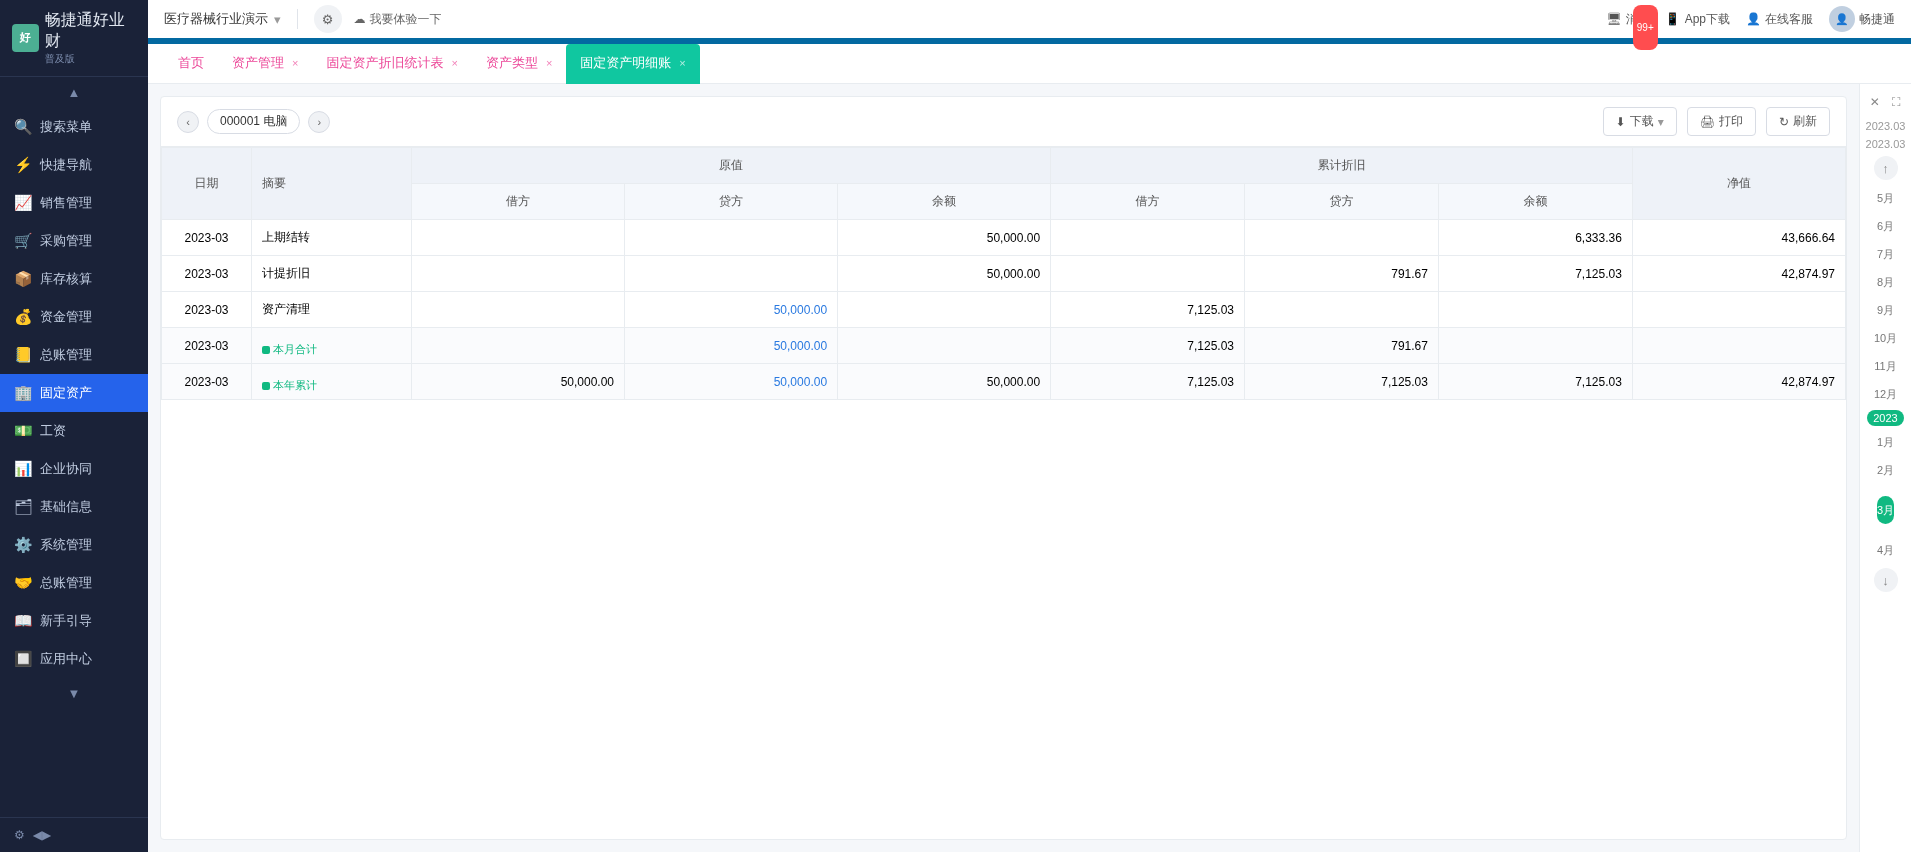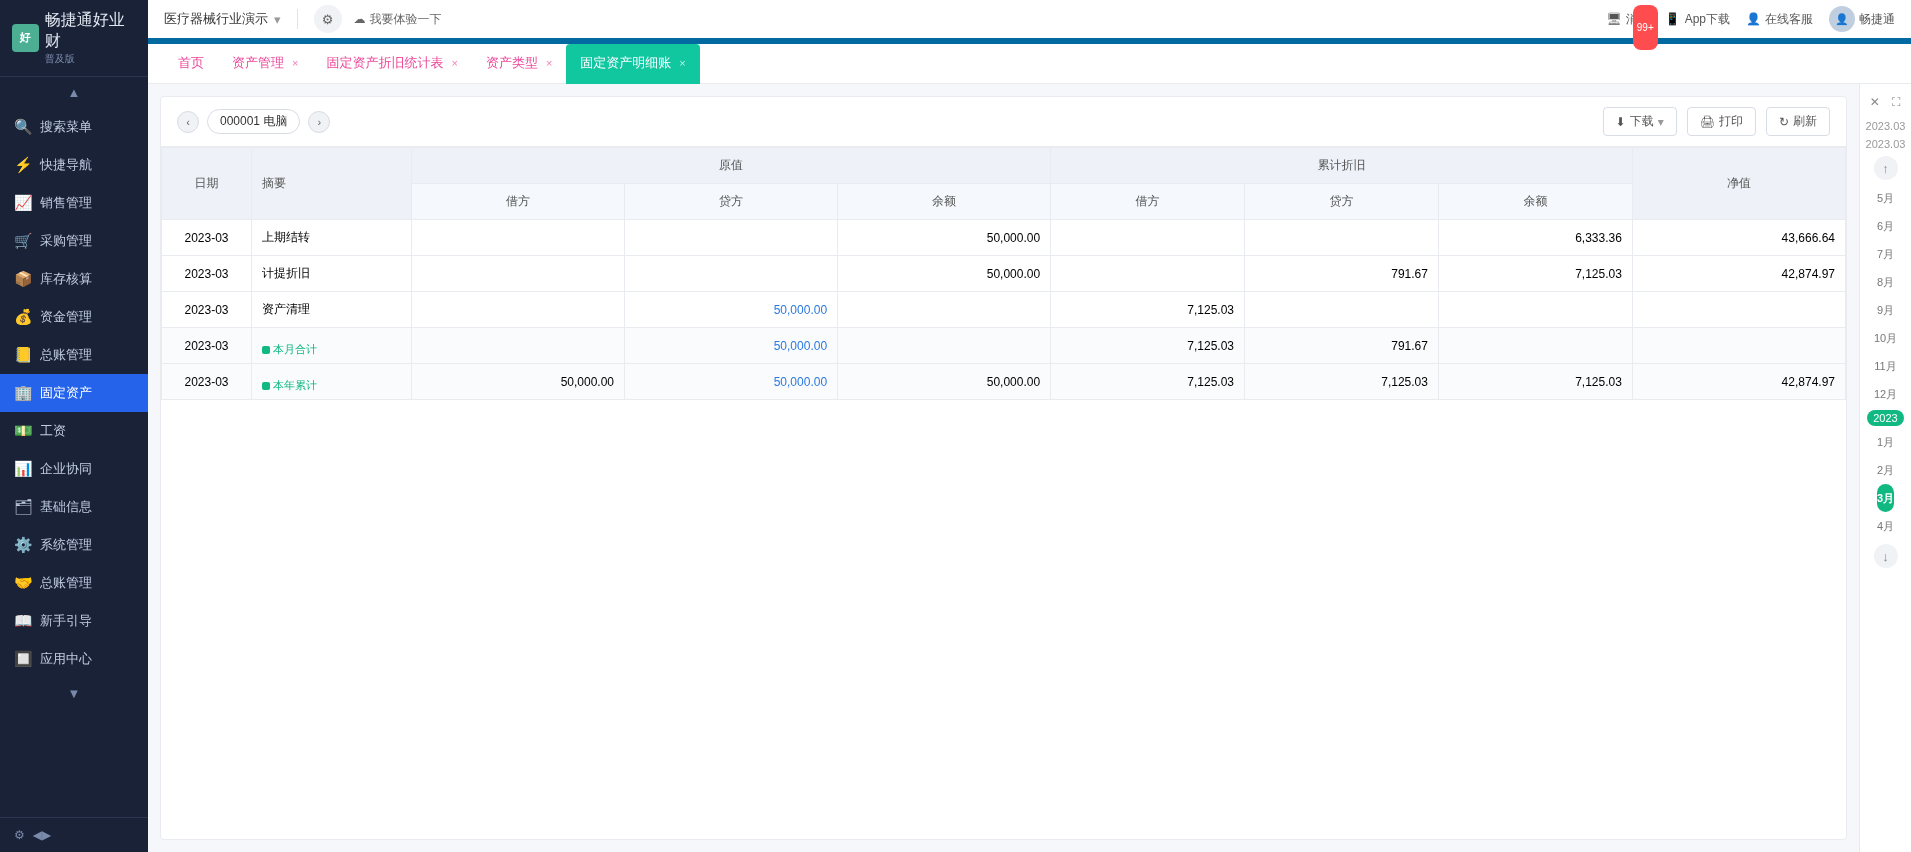--- a/index.html
+++ b/index.html
@@ -258,22 +258,22 @@
       font-size: 11px; color: #999; text-align: center;
       padding: 4px 0 2px;
     }
     .month-item {
       display: flex; align-items: center; justify-content: center;
       height: 28px; font-size: 11px; color: #777;
       cursor: pointer; position: relative;
     }
     .month-item.active {
       background: #10b981; color: #fff; border-radius: 14px;
-      margin: 0 4px;
-      font-weight: bold;
+      margin: 12px 4px;
+      font-weight: normal;
     }
     .month-item.year-badge {
       background: #10b981; color: #fff; border-radius: 10px;
       font-size: 11px; padding: 2px 6px; margin: 2px 4px;
       height: auto;
     }
     .panel-more-btn {
       width: 24px; height: 24px; border-radius: 50%;
       background: #f0f2f5; display: flex; align-items: center; justify-content: center;
       margin: 4px auto; cursor: pointer; color: #888; font-size: 13px;

